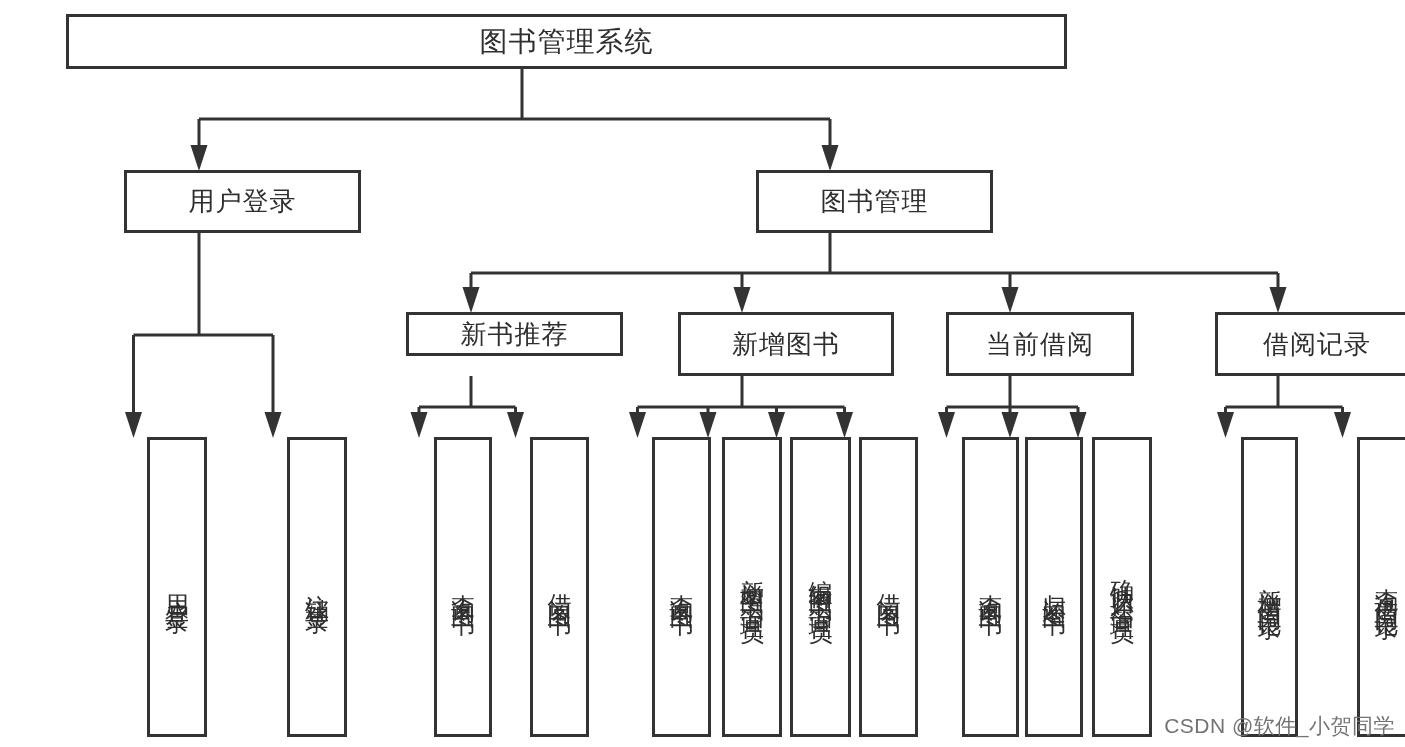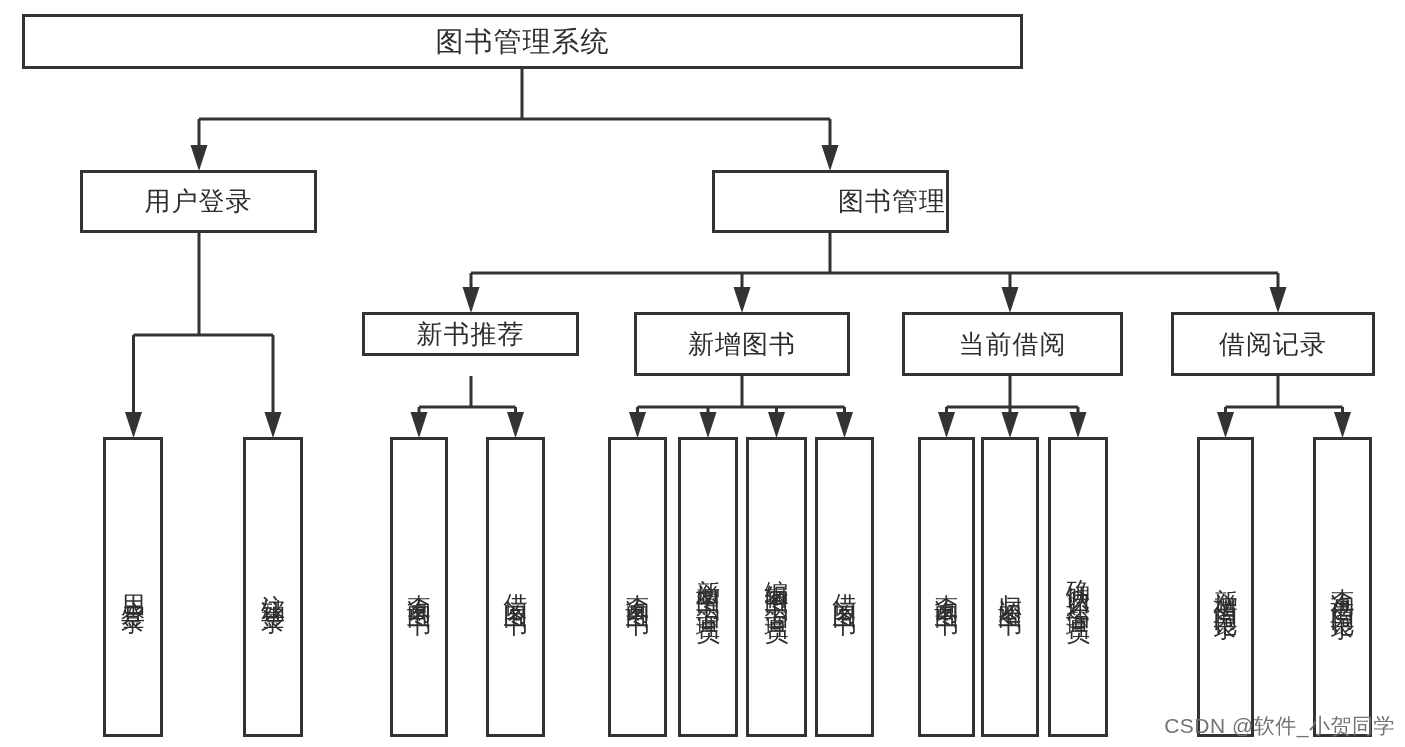--- a/index.html
+++ b/index.html
@@ -11,20 +11,21 @@
     overflow:hidden;
   }
   #connectors { position:absolute; left:0; top:0; }
   .node {
     position:absolute;
     box-sizing:border-box;
     border:3px solid #333333;
     background:#ffffff;
     display:flex; align-items:center; justify-content:center;
     color:#2e2e2e;
+    margin-left:44px;
   }
   .node.h span { font-size:26px; letter-spacing:1px; white-space:nowrap; }
   .node.root span { font-size:28px; }
   .node.v span {
     writing-mode:vertical-rl;
     text-orientation:mixed;
     font-size:24px;
     letter-spacing:6px;
     line-height:1;
     white-space:nowrap;
@@ -34,24 +35,24 @@
     right:10px; bottom:7px;
     font-size:21px;
     color:#737373;
     letter-spacing:0.5px;
     white-space:nowrap;
     z-index:5;
   }
   
   #n-root {left:22px;  top:14px;  width:1001px; height:55px;}
   #n-l2a  {left:80px;  top:170px; width:237px;  height:63px;}
-  #n-l2b  {left:712px; top:170px; width:237px;  height:63px;justify-content:flex-end;}
+  #n-l2b  {left:712px; top:170px; width:237px;  height:63px;}
   #n-l3a  {left:362px; top:312px; width:217px;  height:44px;}
   #n-l3b  {left:634px; top:312px; width:216px;  height:64px;}
-  #n-l3c  {left:902px; top:312px; width:221px;  height:64px;}
+  #n-l3c  {left:902px; top:312px; width:188px;  height:64px;}
   #n-l3d  {left:1171px;top:312px; width:204px;  height:64px;align-items:center;}
   .leaf   {top:437px; height:300px;}
   #n-u1 {left:103px;  width:60px;}
   #n-u2 {left:243px;  width:60px;}
   #n-n1 {left:390px;  width:58px;}
   #n-n2 {left:486px;  width:59px;}
   #n-b1 {left:608px;  width:59px;}
   #n-b2 {left:678px;  width:60px;}
   #n-b3 {left:746px;  width:61px;}
   #n-b4 {left:815px;  width:59px;}

